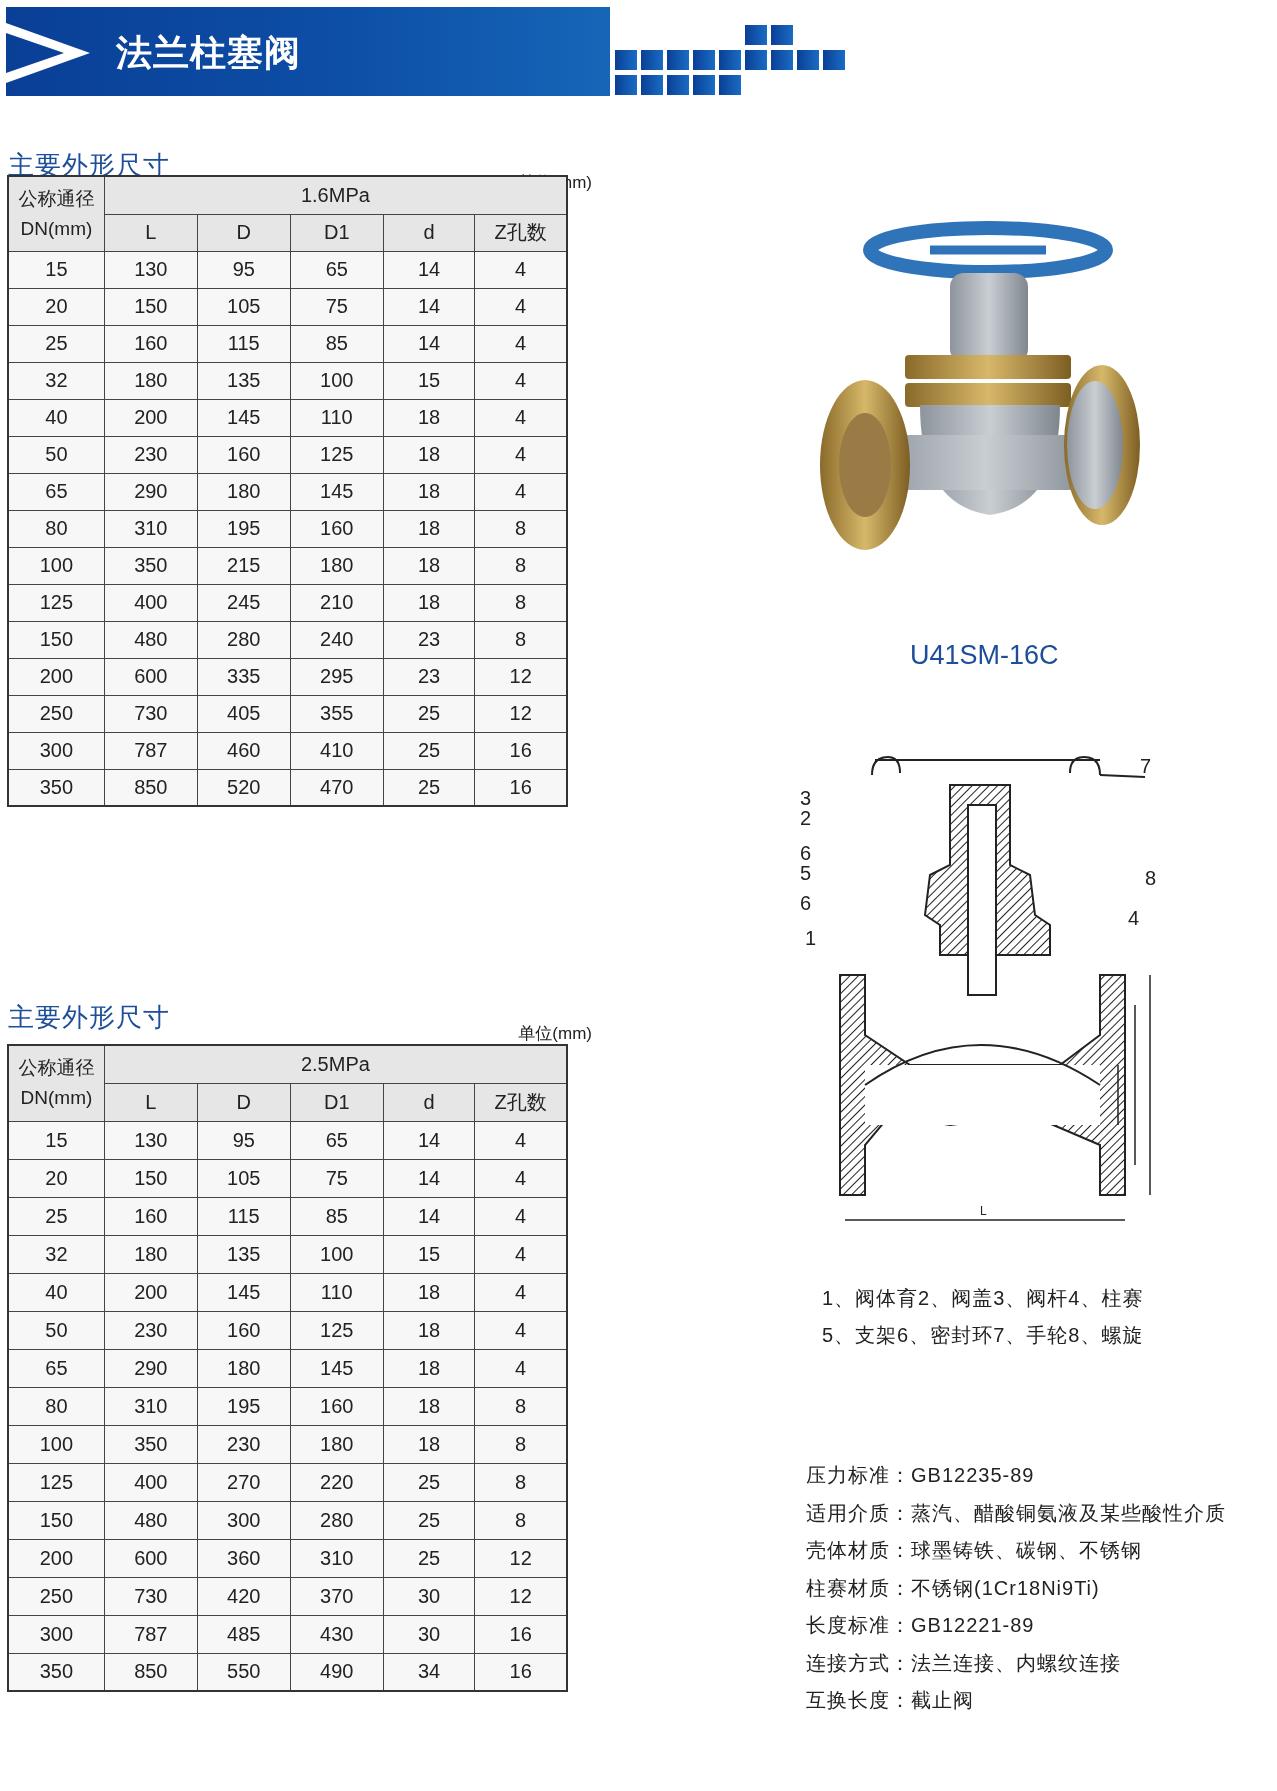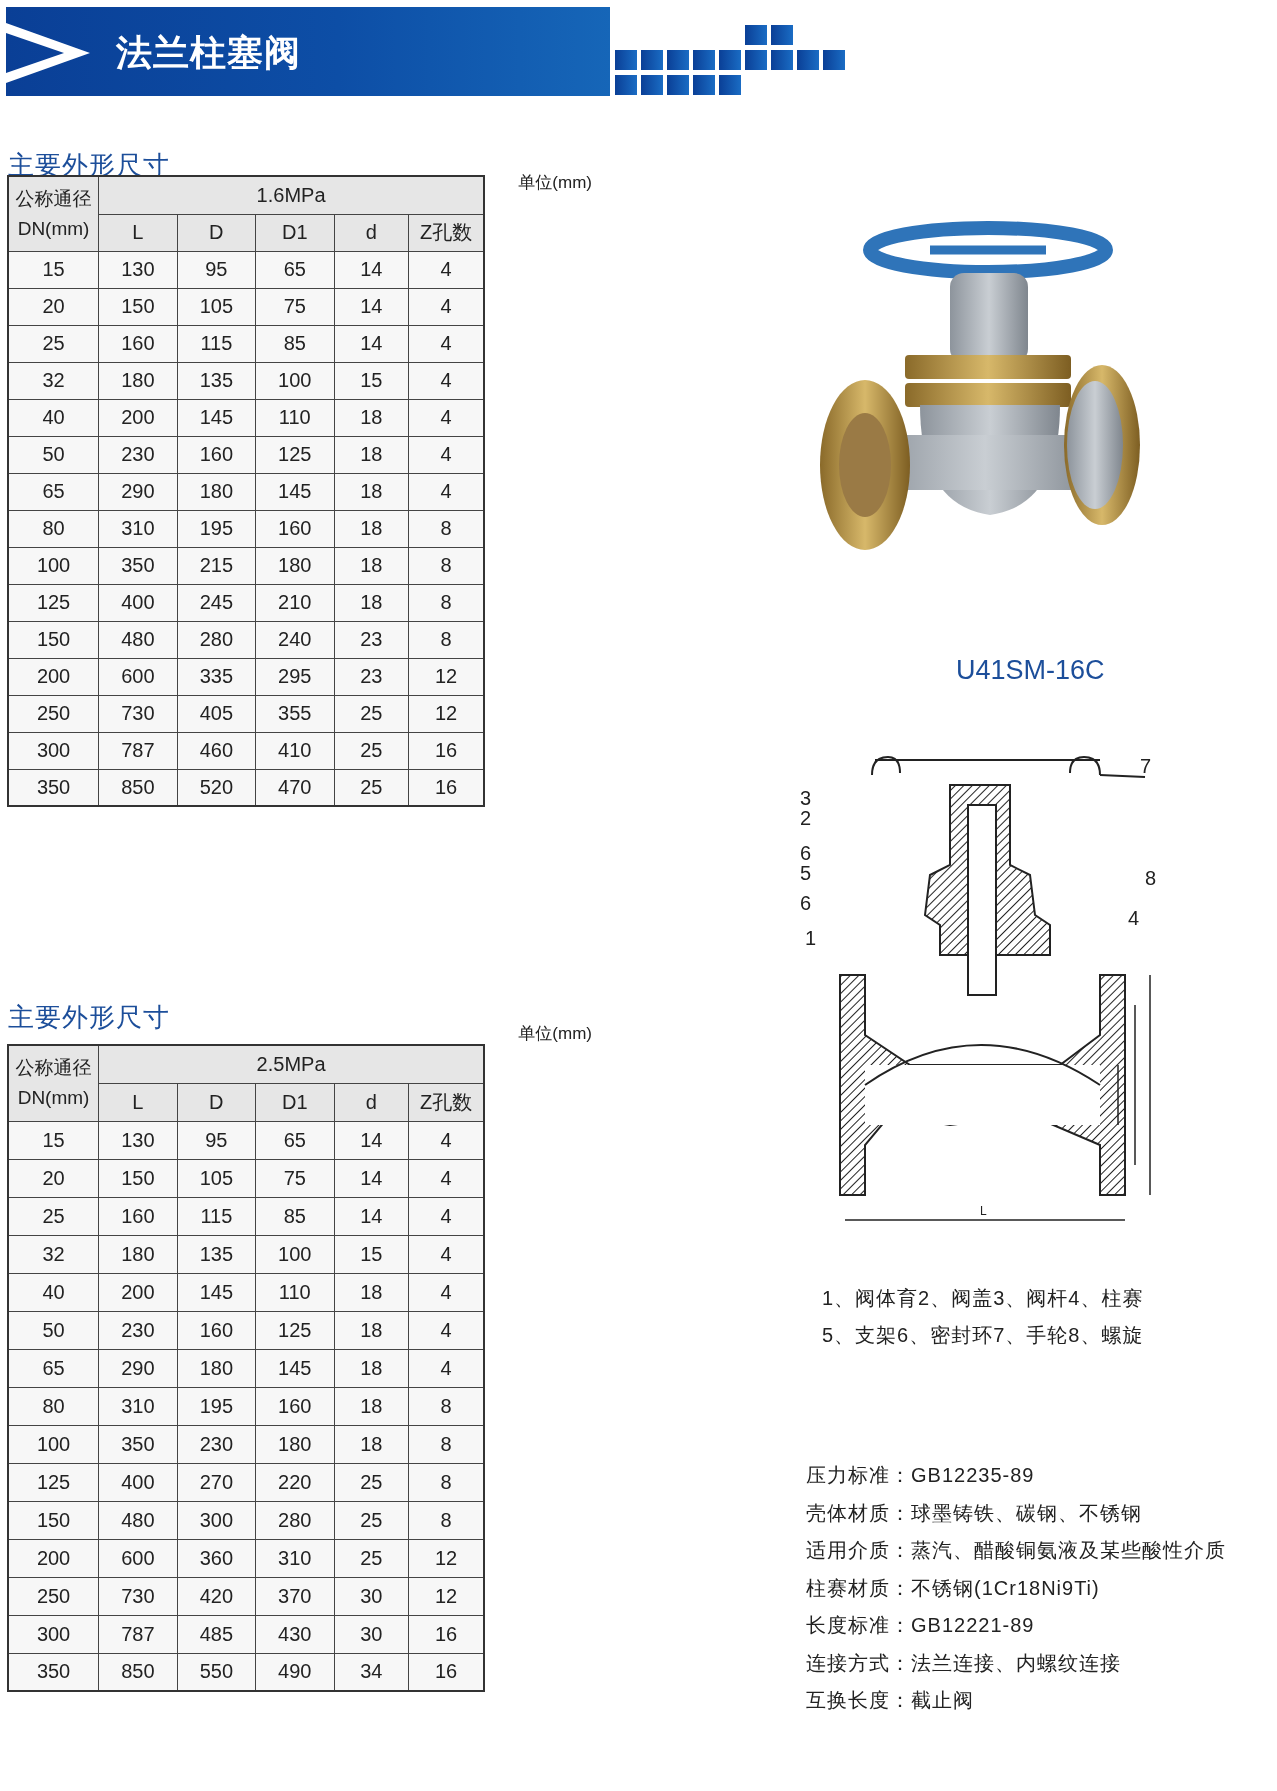--- a/index.html
+++ b/index.html
@@ -12,30 +12,30 @@
   .banner .chev { position:absolute; left:0; top:0; width:90px; height:89px; }
   .banner .title { position:absolute; left:110px; top:22px; font-family:"DejaVu Serif","Liberation Serif",serif;
                    font-size:36px; font-weight:bold; color:#ffffff; letter-spacing:1px; }
   .deco { position:absolute; left:615px; top:25px; width:240px; height:75px; }
   .deco span { position:absolute; width:22px; height:20px;
                background:linear-gradient(90deg,#0a3f96,#1a6cc4); }
 
   .section-title { position:absolute; left:8px; font-size:26px; color:#1c4e9a; letter-spacing:1px; }
   .unit { position:absolute; left:592px; font-size:17px; color:#222; }
 
-  table.dim { position:absolute; left:7px; width:478px; border-collapse:collapse;
+  table.dim { position:absolute; left:7px; width:561px; border-collapse:collapse;
               border:2px solid #333; font-size:20px; text-align:center; }
   table.dim td, table.dim th { border:1px solid #444; padding:0; font-weight:normal; color:#222; }
   table.dim thead th { background:#e6e6e6; }
   table.dim tbody td { background:#f7f7f7; }
   table.dim th.dn { width:98px; font-size:19px; line-height:30px; }
   table.dim th.sub { width:100px; }
 
   .photo { position:absolute; left:810px; top:205px; width:350px; height:410px; }
-  .model { position:absolute; left:956px; top:640px; font-size:27px; color:#1c4e9a;margin-top:15px; }
+  .model { position:absolute; left:910px; top:640px; font-size:27px; color:#1c4e9a; }
 
   .drawing { position:absolute; left:800px; top:745px; width:400px; height:490px; }
 
   .legend { position:absolute; left:822px; top:1257px; font-size:20px; line-height:37px; color:#222; letter-spacing:1px;margin-top:23px; }
 
   .specs { position:absolute; left:806px; top:1457px; font-size:20px; line-height:37.5px; color:#222; letter-spacing:1px; }
   .specs .row { white-space:nowrap; }
 </style>
 </head>
 <body>
@@ -413,19 +413,19 @@
   <line x1="318" y1="320" x2="318" y2="380" stroke="#222" stroke-width="1.5"></line>
 </svg>
 
 <div class="legend">
   <div>1、阀体育2、阀盖3、阀杆4、柱赛</div>
   <div>5、支架6、密封环7、手轮8、螺旋</div>
 </div>
 
 <div class="specs" id="specs">
     <div class="row"><span>压力标准：</span><span>GB12235-89</span></div>
+    <div class="row"><span>适用介质：</span><span>蒸汽、醋酸铜氨液及某些酸性介质</span></div>
     <div class="row"><span>壳体材质：</span><span>球墨铸铁、碳钢、不锈钢</span></div>
-    <div class="row"><span>适用介质：</span><span>蒸汽、醋酸铜氨液及某些酸性介质</span></div>
     <div class="row"><span>柱赛材质：</span><span>不锈钢(1Cr18Ni9Ti)</span></div>
     <div class="row"><span>长度标准：</span><span>GB12221-89</span></div>
     <div class="row"><span>连接方式：</span><span>法兰连接、内螺纹连接</span></div>
     <div class="row"><span>互换长度：</span><span>截止阀</span></div>
   </div>
 
 </body></html>

